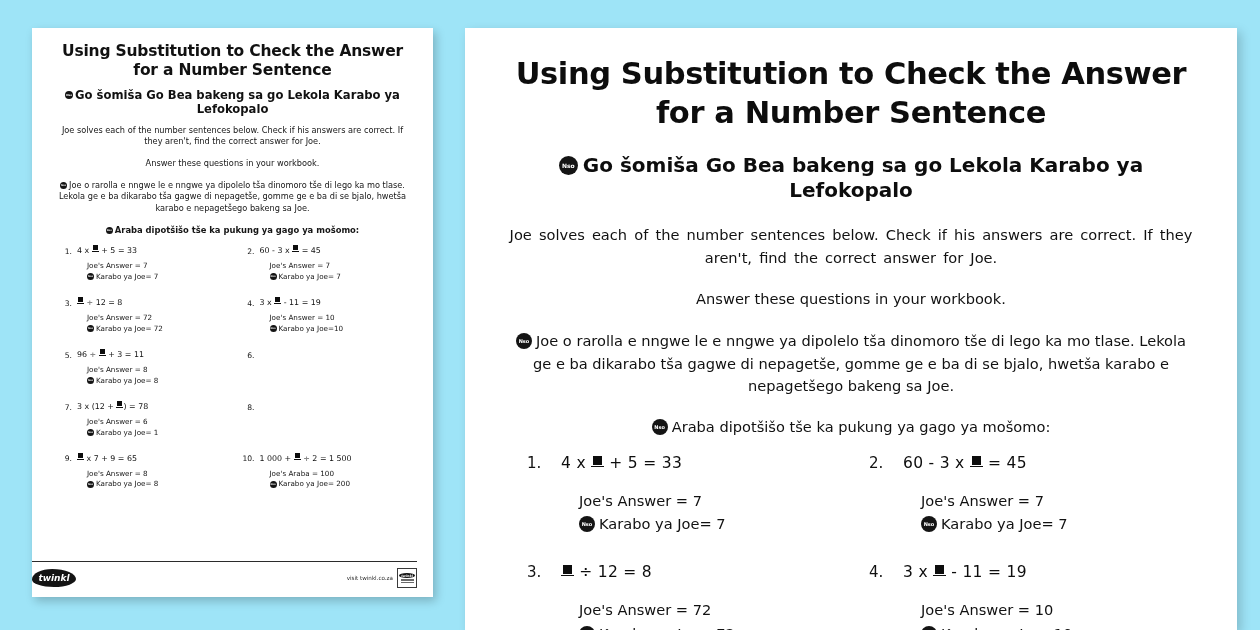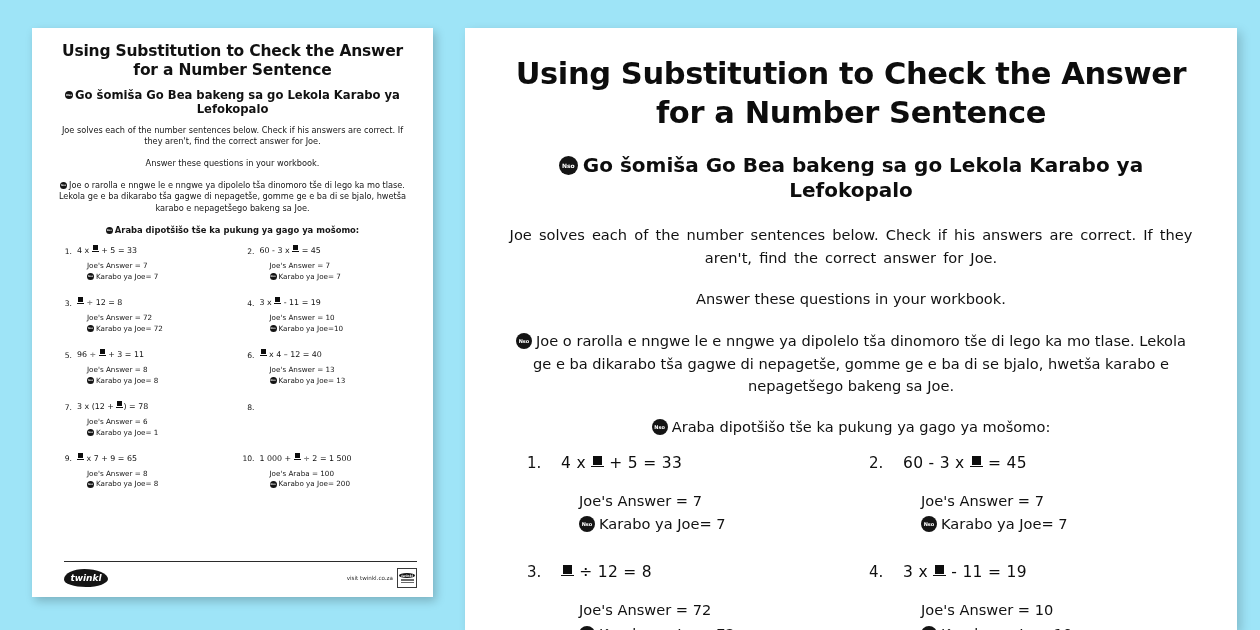--- a/index.html
+++ b/index.html
@@ -88,21 +88,21 @@
   #thumb-page .t-ans {
     font-size: 7.2px;
     color: #151515;
     margin-left: 10px;
     line-height: 1.45;
     white-space: nowrap;
   }
 
   #thumb-page .t-footer {
     position: absolute;
-    left: 32px;
+    left: 0;
     right: 16px;
     bottom: 8px;
   }
   #thumb-page .t-rule {
     border-top: 1.6px solid #2b2b2b;
     margin-bottom: 5px;
   }
   #thumb-page .t-fbar {
     display: flex;
     align-items: center;
@@ -325,25 +325,20 @@
       <div class="t-num">5.</div>
       <div class="t-body">
         <div class="t-eq"><span>96 ÷ </span><span class="box box-sm"><b></b></span><span> + 3 = 11</span></div>
         <div class="t-ans">Joe's Answer = 8</div>
         <div class="t-ans"><span class="nso nso-xs"><i>Nso</i></span><span>Karabo ya Joe= 8</span></div>
       </div>
     </div>
 
     <div class="t-q">
       <div class="t-num">6.</div>
-      <div class="t-body">
-        <div class="t-eq"><span></span><span class="box box-sm"><b></b></span><span> x 4 – 12 = 40</span></div>
-        <div class="t-ans">Joe's Answer = 13</div>
-        <div class="t-ans"><span class="nso nso-xs"><i>Nso</i></span><span>Karabo ya Joe= 13</span></div>
-      </div>
     </div>
 
     <div class="t-q">
       <div class="t-num">7.</div>
       <div class="t-body">
         <div class="t-eq"><span>3 x (12 + </span><span class="box box-sm"><b></b></span><span>) = 78</span></div>
         <div class="t-ans">Joe's Answer = 6</div>
         <div class="t-ans"><span class="nso nso-xs"><i>Nso</i></span><span>Karabo ya Joe= 1</span></div>
       </div>
     </div>

